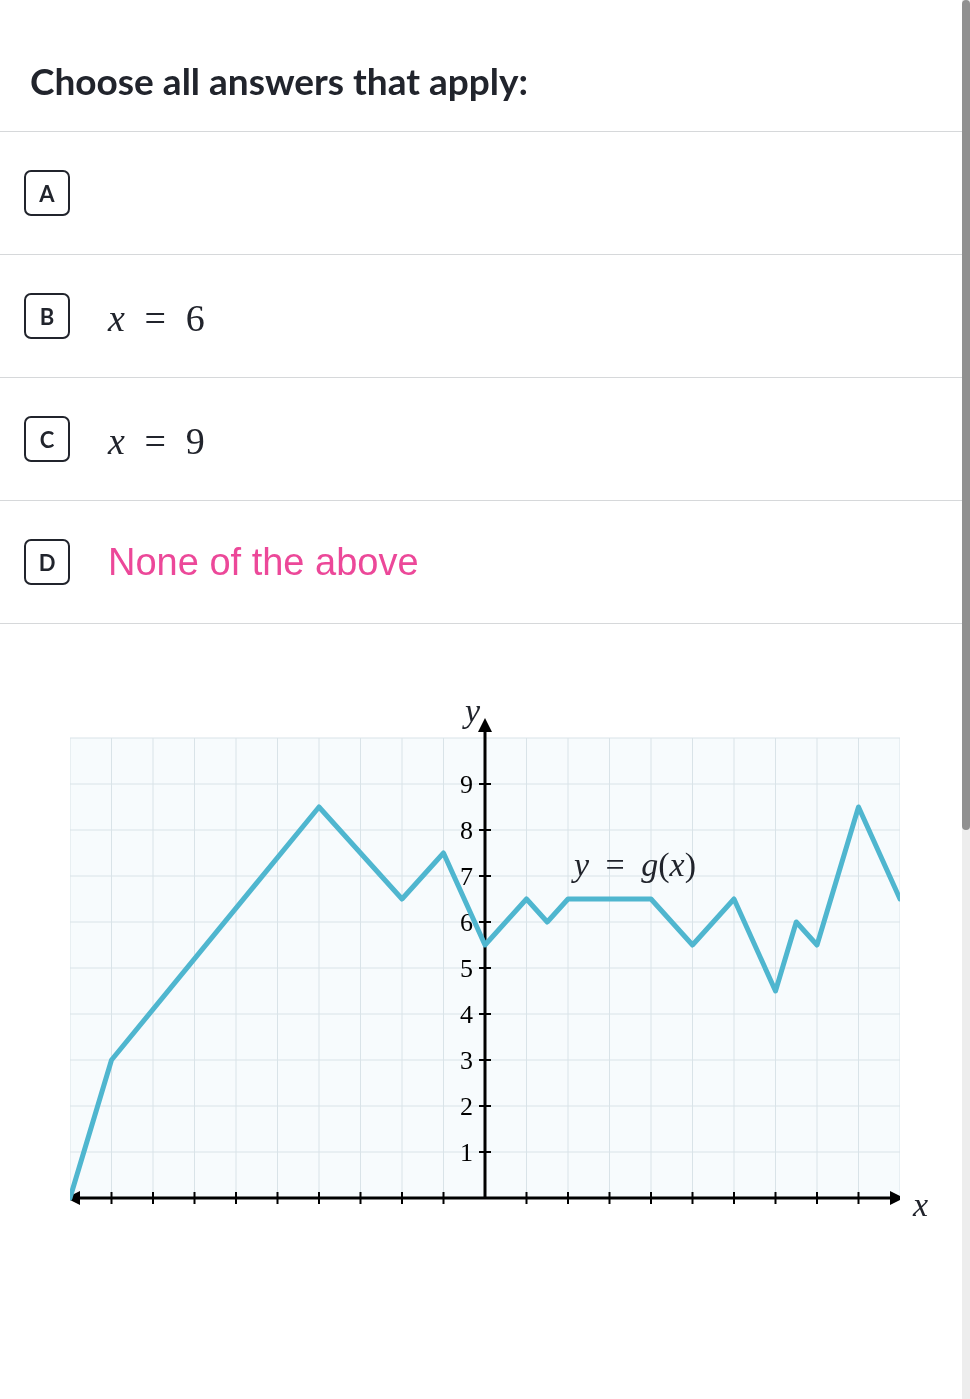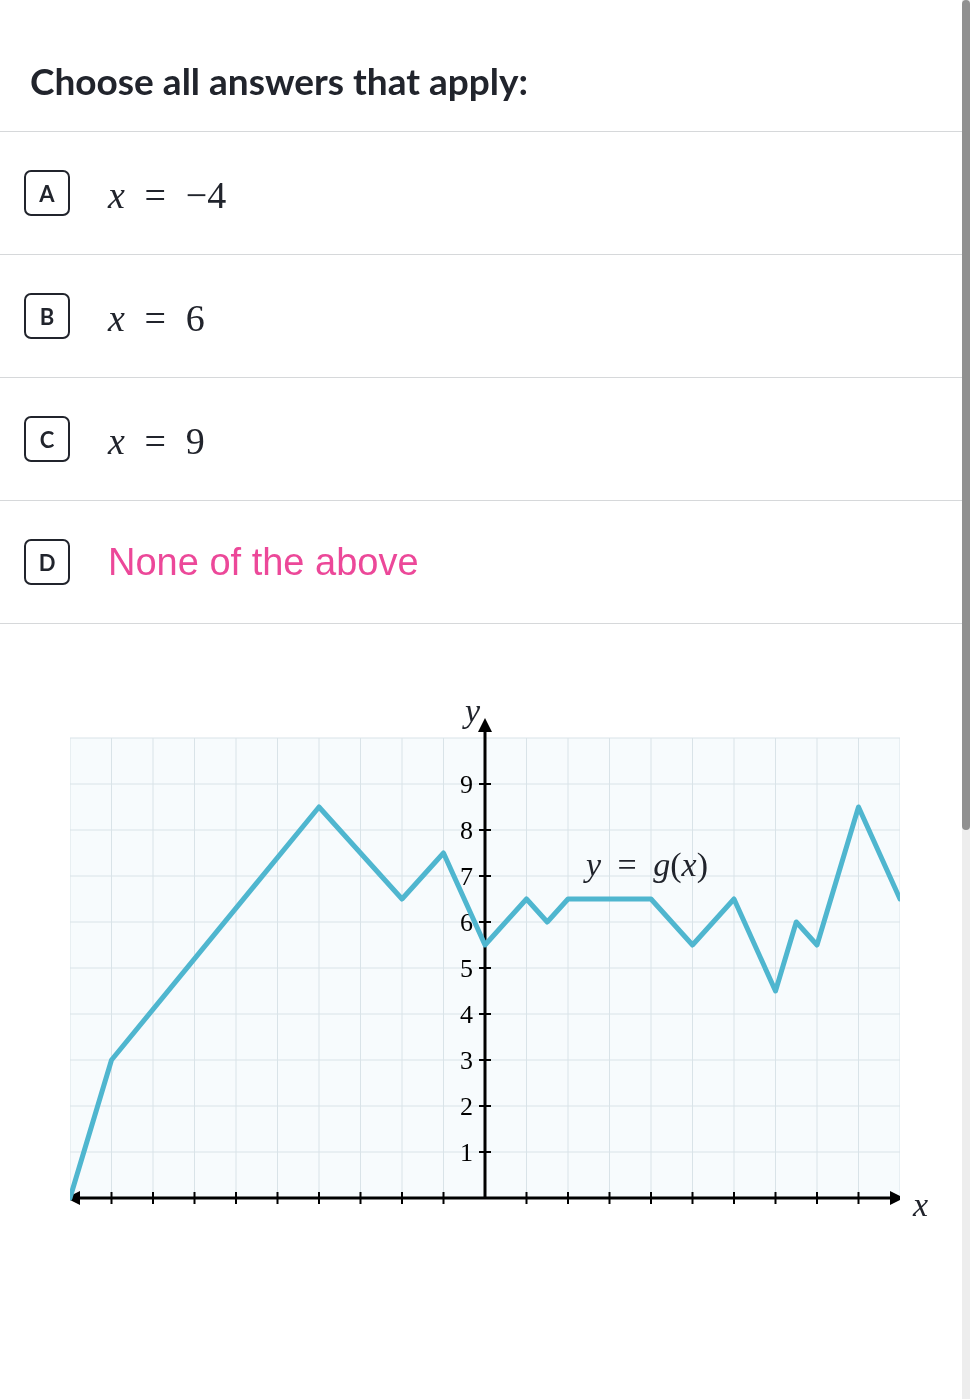--- a/index.html
+++ b/index.html
@@ -90,21 +90,21 @@
   .axis-label-x {
     position: absolute;
     right: -28px;
     bottom: -6px;
     font-family: Georgia, "Times New Roman", serif;
     font-style: italic;
     font-size: 34px;
   }
   .func-label {
     position: absolute;
-    left: 516px;
+    left: 504px;
     top: 148px;
     font-family: Georgia, "Times New Roman", serif;
     font-size: 34px;
     font-style: italic;
     white-space: nowrap;
   }
   .func-label .paren { font-style: normal; }
 </style>
 </head>
 <body>
@@ -112,25 +112,20 @@
 <div class="content">
 
 
   <div class="instruction">Choose all answers that apply:</div>
 
   <div class="choices">
 
     <div class="choice">
       <div class="choice-check">
         <span>A</span>
-      </div>
-      <div class="choice-label">
-        <span class="mi">x</span>
-        <span class="mn" style="margin:0 10px;">=</span>
-        <span class="mn">−</span><span class="mn">4</span>
       </div>
     </div>
 
     <div class="choice">
       <div class="choice-check">
         <span>B</span>
       </div>
       <div class="choice-label">
         <span class="mi">x</span>
         <span class="mn" style="margin:0 10px;">=</span>

